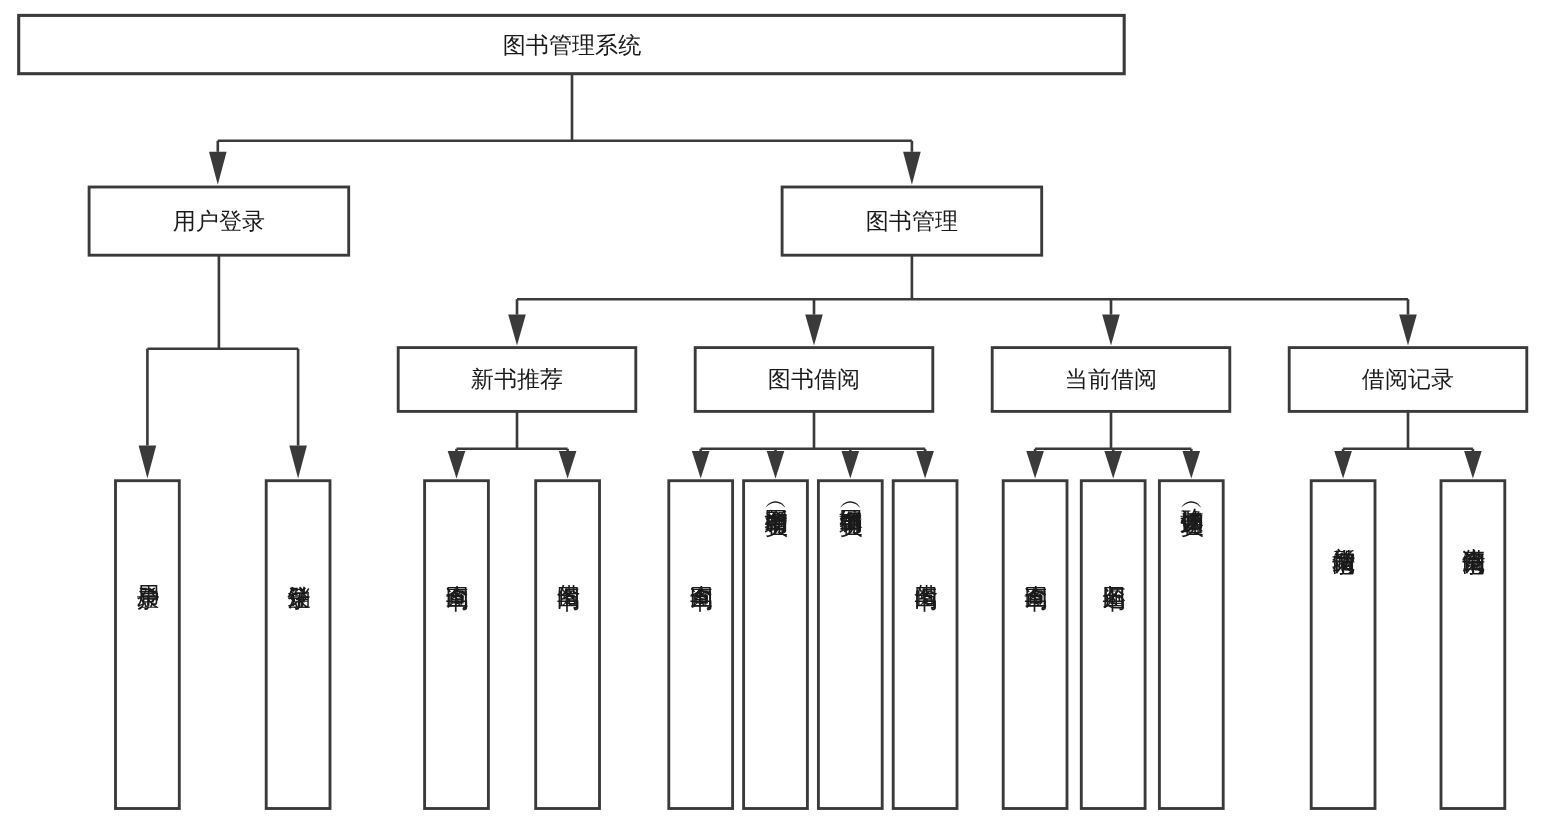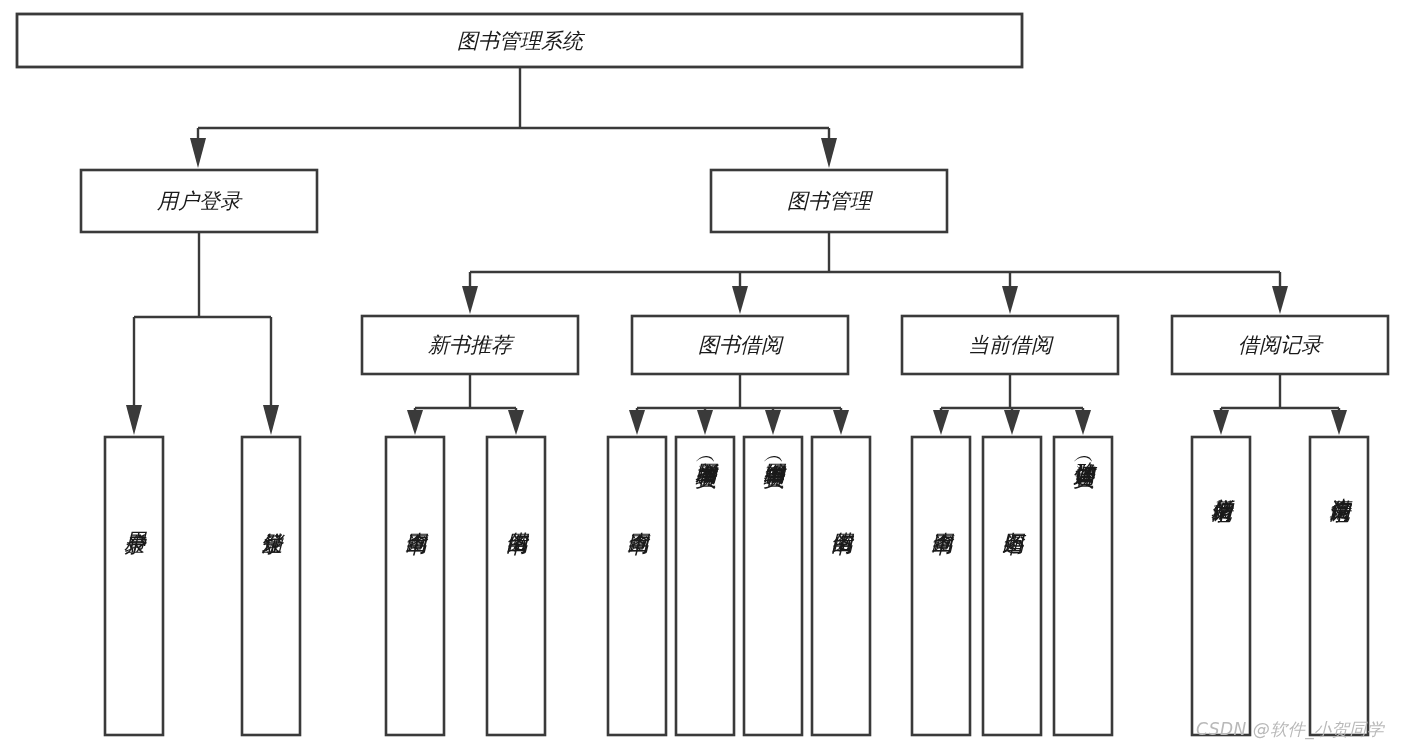--- a/index.html
+++ b/index.html
@@ -12,21 +12,20 @@
     width: 1405px;
     height: 747px;
     font-family: "DejaVu Sans", "Liberation Sans", sans-serif;
     overflow: hidden;
   }
   #diagram-root {
     position: relative;
     width: 1405px;
     height: 575px;
     background: #ffffff;
-    font-style: italic;
   }
   svg#tree-svg {
     position: absolute;
     left: 0;
     top: 0;
     width: 1405px;
     height: 747px;
     display: block;
   }
   .node-rect {
@@ -238,15 +237,14 @@
     <span class="node-label-v" style="margin-top:8px;">确认归还（管理员）</span>
   </div>
 
   <div class="vlabel-wrap" style="left:1192px; top:437px; width:58px; height:298px;">
     <span class="node-label-v" style="margin-top:44px;">新增借阅记录</span>
   </div>
   <div class="vlabel-wrap" style="left:1310px; top:437px; width:58px; height:298px;">
     <span class="node-label-v" style="margin-top:44px;">查询借阅记录</span>
   </div>
 
-  <div class="watermark" style="left:1196px; top:718px;">CSDN @软件_小贺同学</div>
 
 </div>
 
 </body></html>

